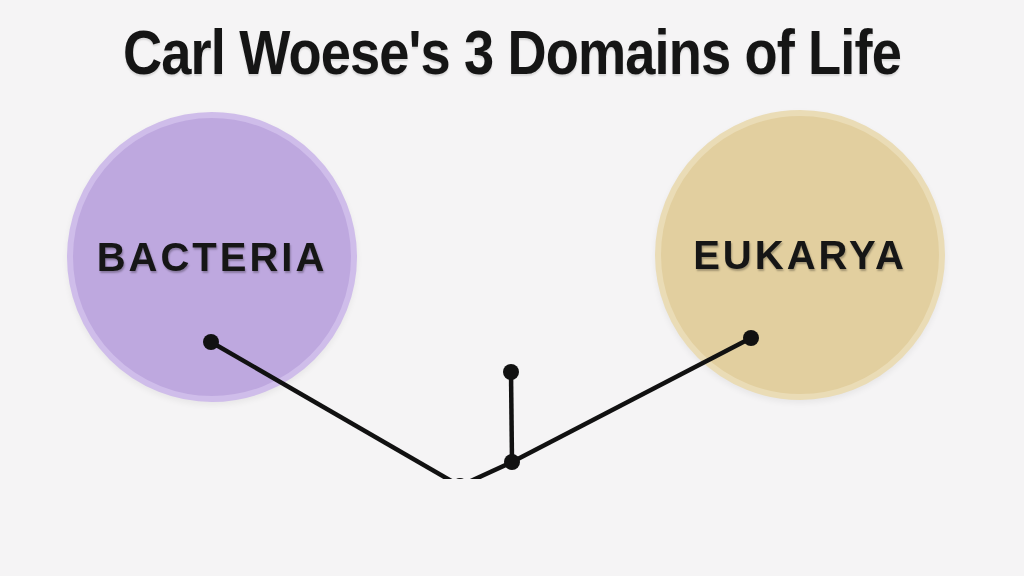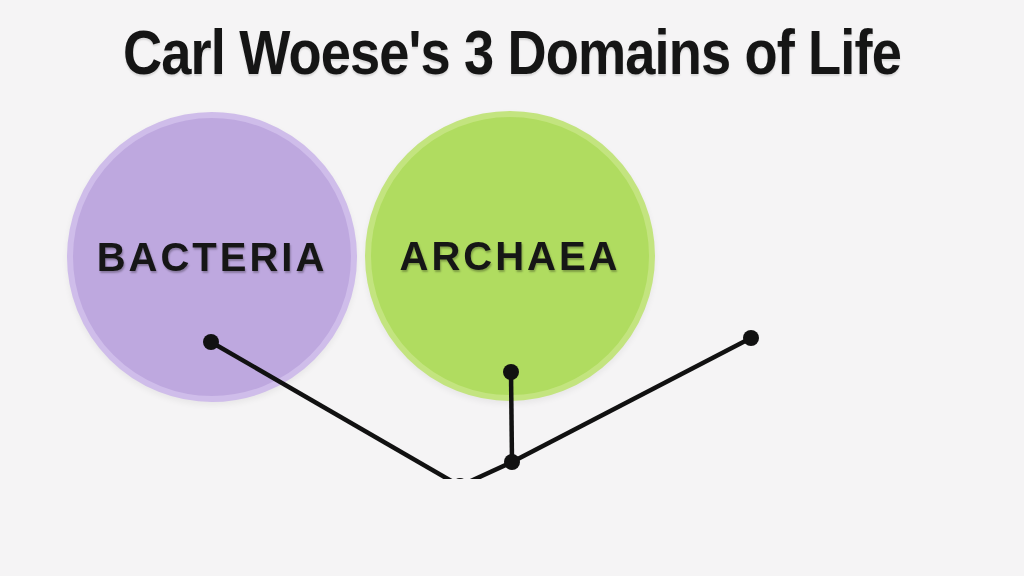--- a/index.html
+++ b/index.html
@@ -69,24 +69,24 @@
 <body style="background: rgb(245, 244, 245);">
 
 <div class="canvas" style="background: rgb(245, 244, 245);">
 
   <h1 class="title" style="color: rgb(21, 21, 21);">Carl Woese's 3 Domains of Life</h1>
 
   <div class="circle" id="circle-bacteria" style="background: rgb(190, 168, 223); border-color: rgb(207, 189, 234);">
     <span class="circle-label" style="color: rgb(22, 22, 22);">BACTERIA</span>
   </div>
 
-  <div class="circle" id="circle-archaea" style="background: rgb(176, 220, 96); border-color: rgb(195, 228, 127);">
-    <span class="circle-label" style="color: rgb(22, 22, 22);">ARCHAEA</span>
+
+  <div class="circle" id="circle-eukarya" style="background: rgb(226, 207, 159); border-color: rgb(234, 220, 182);">
+    <span class="circle-label" style="color: rgb(22, 22, 22);">EUKARYA</span>
   </div>
-
 
   <svg class="tree-svg" viewBox="0 0 1024 576" xmlns="http://www.w3.org/2000/svg">
       <line x1="211" y1="342" x2="460" y2="486" stroke="#111111" stroke-width="4.5"></line>
       <line x1="460" y1="486" x2="512" y2="462" stroke="#111111" stroke-width="4.5"></line>
       <line x1="512" y1="462" x2="751" y2="338" stroke="#111111" stroke-width="4.5"></line>
       <line x1="511" y1="372" x2="512" y2="462" stroke="#111111" stroke-width="4.5"></line>
       <line x1="460" y1="486" x2="459" y2="551" stroke="#111111" stroke-width="4.5"></line>
       <circle cx="211" cy="342" r="8" fill="#111111"></circle>
       <circle cx="511" cy="372" r="8" fill="#111111"></circle>
       <circle cx="751" cy="338" r="8" fill="#111111"></circle>

